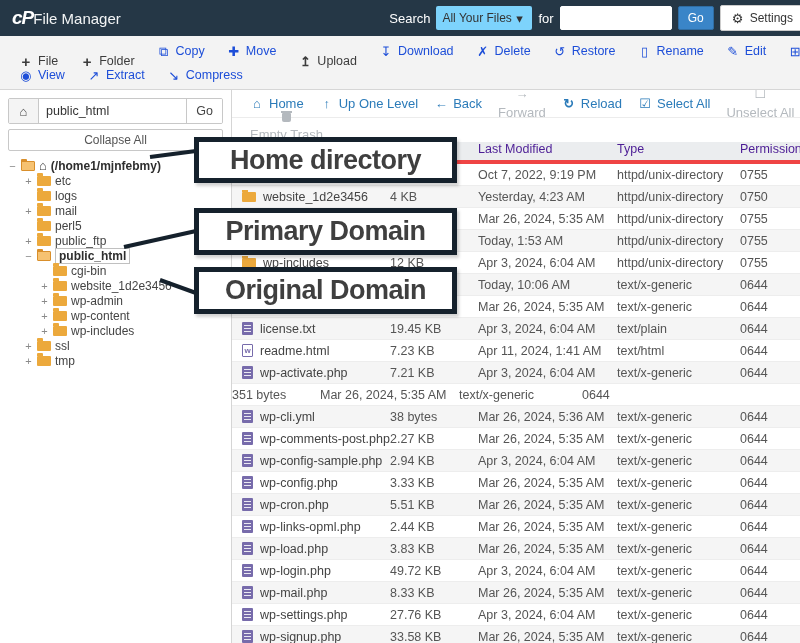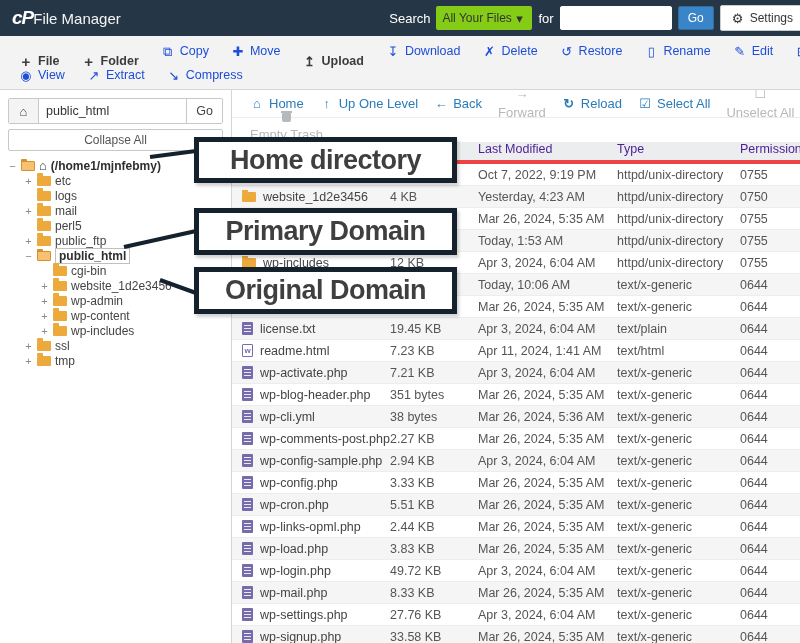--- a/index.html
+++ b/index.html
@@ -6,35 +6,35 @@
   html,body { width:800px; height:643px; overflow:hidden; background:#fff;
     font-family:"Liberation Sans", sans-serif; position:relative; }
 
   
   .app-header { height:36px; background:#253746; display:flex; align-items:center;
     padding:0 10px 0 12px; color:#fff; }
   .logo { font-weight:bold; font-style:italic; font-size:19px; color:#fff; letter-spacing:-1px; }
   .app-title { font-size:15px; color:#f2f4f5; margin-left:0; font-weight:400; }
   .hdr-right { margin-left:auto; display:flex; align-items:center; gap:6px; margin-right:-14px; }
   .hdr-label { font-size:13px; color:#fff; }
-  .select-box { background:#84cc16; color:#333; font-size:12px; height:24px; width:96px;
+  .select-box { background:#7dd3fc; color:#333; font-size:12px; height:24px; width:96px;
     border-radius:2px; display:flex; align-items:center; padding:0 6px; justify-content:space-between; }
   .hdr-input { height:24px; width:112px; border:1px solid #fff; border-radius:2px; font-size:12px; padding:0 5px; }
   .btn-go { background:#3a85c8; color:#fff; border:1px solid #2f6da3; border-radius:2px;
     height:24px; font-size:12px; padding:0 9px; }
   .btn-settings { background:#fff; color:#333; border:1px solid #ccc; border-radius:2px;
     height:26px; font-size:12px; padding:0 10px; white-space:nowrap; display:flex; align-items:center; gap:5px; }
 
   
   .toolbar { background:#f3f3f3; border-bottom:1px solid #d6d6d6; padding:3px 0 2px 8px; }
   .tb-row { display:flex; align-items:center; height:24px; }
   .tb-item { display:flex; align-items:center; gap:5px; font-size:12.5px; color:#3c3c3c;
     padding:0 11px; cursor:pointer; white-space:nowrap; }
   .tb-item[data-enabled="false"] { color:#1d4ed8; }
-  .tb-item[data-enabled="true"] { font-weight:bold;margin-top:20px; }
+  .tb-item[data-enabled="true"] { font-weight:normal;margin-top:20px; }
 
   
   .ico { display:inline-flex; position:relative; width:14px; justify-content:center;
     align-items:center; flex:none; font-size:13px; line-height:1; }
   .ico[data-icon="plus-icon"]::before{content:"+"; font-weight:bold; font-size:15px;}
   .ico[data-icon="copy-icon"]::before{content:"⧉";}
   .ico[data-icon="move-icon"]::before{content:"✚";}
   .ico[data-icon="upload-icon"]::before{content:"↥"; font-weight:bold;}
   .ico[data-icon="download-icon"]::before{content:"↧";}
   .ico[data-icon="delete-icon"]::before{content:"✗";}
@@ -504,24 +504,20 @@
               <span class="ico" data-icon="file-icon"></span>
               <span>wp-activate.php</span>
             </span>
             <span class="c-size">7.21 KB</span>
             <span class="c-mod">Apr 3, 2024, 6:04 AM</span>
             <span class="c-type">text/x-generic</span>
             <span class="c-perm">0644</span>
           </div>
 
           <div class="frow">
-            <span class="c-name">
-              <span class="ico" data-icon="file-icon"></span>
-              <span>wp-blog-header.php</span>
-            </span>
             <span class="c-size">351 bytes</span>
             <span class="c-mod">Mar 26, 2024, 5:35 AM</span>
             <span class="c-type">text/x-generic</span>
             <span class="c-perm">0644</span>
           </div>
 
           <div class="frow">
             <span class="c-name">
               <span class="ico" data-icon="file-icon"></span>
               <span>wp-cli.yml</span>

